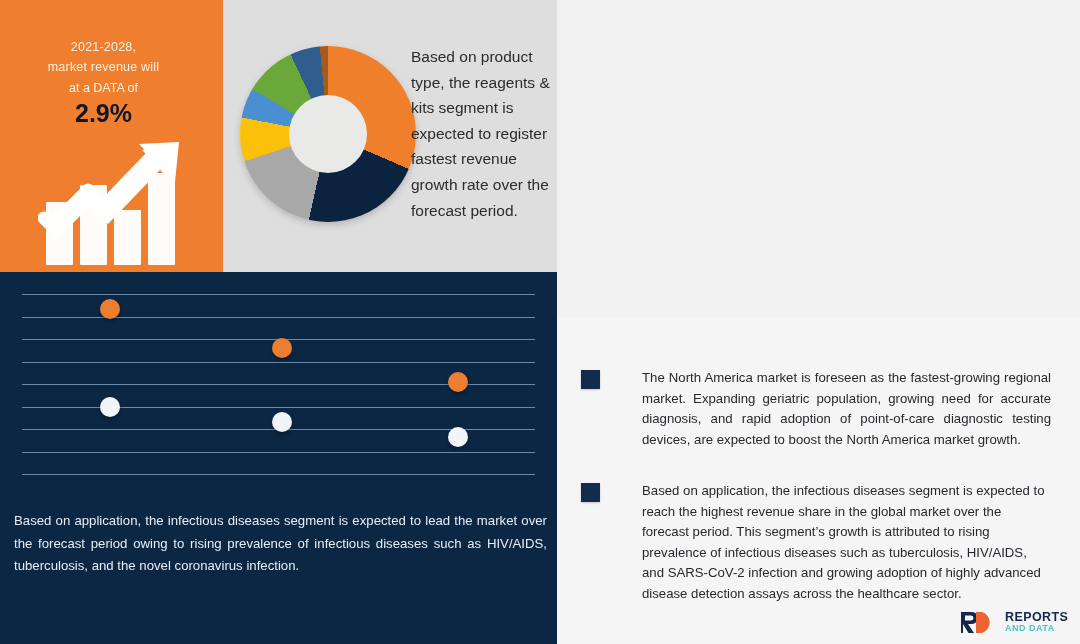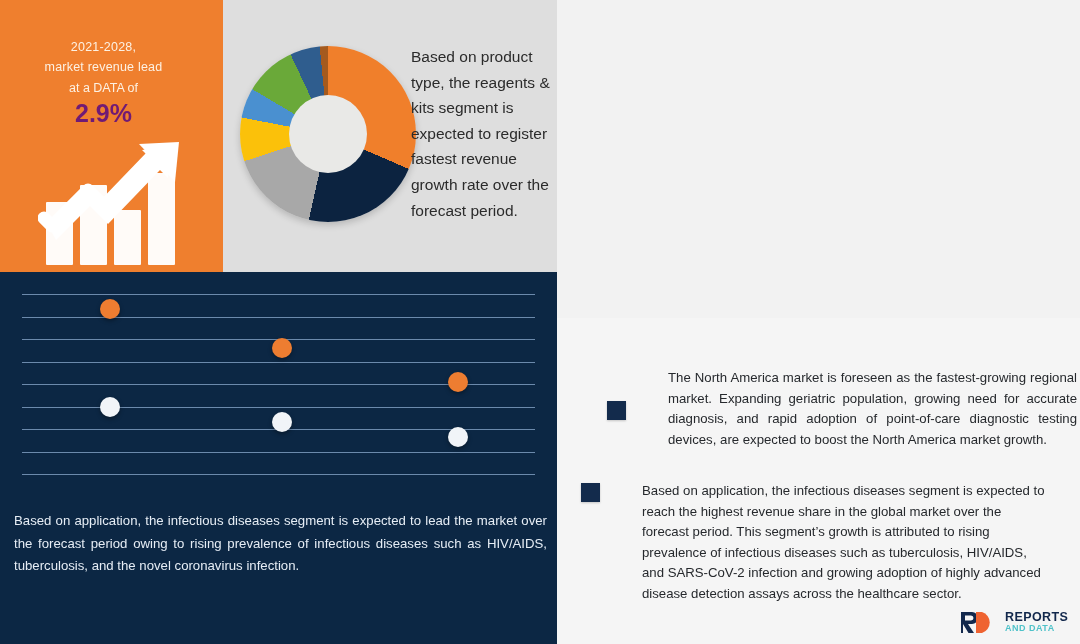--- a/index.html
+++ b/index.html
@@ -7,21 +7,21 @@
   body{font-family:"Liberation Sans","DejaVu Sans",sans-serif;}
   #canvas{position:relative;width:1080px;height:644px;overflow:hidden;background:#f5f5f5;}
 
   
   #cagr-panel{position:absolute;left:0;top:0;width:223px;height:272px;background:#ef7f2e;overflow:hidden;}
   #cagr-text{position:absolute;left:0;top:38px;width:207px;text-align:center;color:#ffffff;}
   #cagr-text .ln1{font-size:12.5px;line-height:19px;color:#fdf1e3;letter-spacing:.2px;}
   #cagr-text .ln2{font-size:12.5px;line-height:21px;color:#fdf1e3;letter-spacing:.2px;}
   #cagr-text .big{font-size:25.5px;line-height:30px;font-weight:bold;letter-spacing:.3px;color:#ffffff;}
   #cagr-text .ln4{font-size:12.5px;line-height:21px;color:#fdf1e3;}
-  #cagr-text .pct{font-size:25px;line-height:29px;font-weight:bold;color:#701a75;}
+  #cagr-text .pct{font-size:25px;line-height:29px;font-weight:bold;color:#0f172a;}
   #cagr-art{position:absolute;left:38px;top:140px;width:160px;height:125px;}
 
   
   #donut-panel{position:absolute;left:223px;top:0;width:334px;height:272px;background:#dedede;}
   #donut-wrap{position:absolute;left:9px;top:25px;width:188px;height:222px;}
   #donut{position:absolute;left:8px;top:21px;width:176px;height:176px;border-radius:50%;
     box-shadow:0 3px 7px rgba(0,0,0,.18);}
   #donut-hole{position:absolute;left:57px;top:70px;width:78px;height:78px;border-radius:50%;background:#e9e9e7;}
   #donut-note{position:absolute;left:188px;top:44px;width:140px;font-size:15.5px;line-height:25.6px;color:#2b2b2b;}
 
@@ -37,41 +37,41 @@
   .dot{position:absolute;width:20px;height:20px;border-radius:50%;margin-left:-10px;margin-top:-10px;}
   .dot.o{background:#ed7d31;box-shadow:0 2px 4px rgba(0,0,0,.35);}
   .dot.w{background:#f1f4f8;box-shadow:0 2px 4px rgba(0,0,0,.35);}
   #navy-caption{position:absolute;left:14px;top:238px;width:533px;font-size:13.2px;line-height:22.5px;
     color:#e6edf5;text-align:justify;}
 
   
   .bullet{position:absolute;display:flex;}
   .bsq{width:19px;height:19px;background:#132b4c;flex:0 0 19px;margin-top:2px;box-shadow:0 1px 2px rgba(0,0,0,.2);}
   .btxt{font-size:13.2px;line-height:20.6px;color:#26292d;margin-left:42px;}
-  #bullet1{left:607px;top:368px;width:470px;align-items:center;}
+  #bullet1{left:581px;top:368px;width:470px;}
   #bullet1 .btxt{text-align:justify;width:412px;}
   #bullet2{left:581px;top:481px;width:470px;}
   #bullet2 .btxt{width:420px;}
 
   
   #logo{position:absolute;left:960px;top:607px;width:112px;height:30px;display:flex;align-items:center;}
   #logo-mark{position:relative;width:34px;height:23px;flex:0 0 34px;}
   #logo-words{margin-left:11px;line-height:1;}
   #logo-words .w1{font-size:12.5px;font-weight:bold;color:#12284c;letter-spacing:.4px;display:block;}
   #logo-words .w2{font-size:9px;font-weight:bold;color:#4fc2c9;letter-spacing:.5px;display:block;margin-top:1px;}
 </style>
 </head>
 <body>
 
 <div id="canvas">
 
   <div id="cagr-panel">
     <div id="cagr-text">
       <div class="ln1">2021-2028,</div>
-      <div class="ln2">market revenue lead</div>
+      <div class="ln2">market revenue will</div>
       <div class="ln4">at a DATA of</div>
       <div class="pct">2.9%</div>
     </div>
     <svg id="cagr-art" viewBox="0 0 160 125" fill="none">
 
       <rect x="8" y="62" width="27" height="63" rx="1" fill="#ffffff" opacity="0.97"></rect>
       <rect x="42" y="45" width="27" height="80" rx="1" fill="#ffffff" opacity="0.97"></rect>
       <rect x="76" y="70" width="27" height="55" rx="1" fill="#ffffff" opacity="0.97"></rect>
       <rect x="110" y="33" width="27" height="92" rx="1" fill="#ffffff" opacity="0.97"></rect>
 

